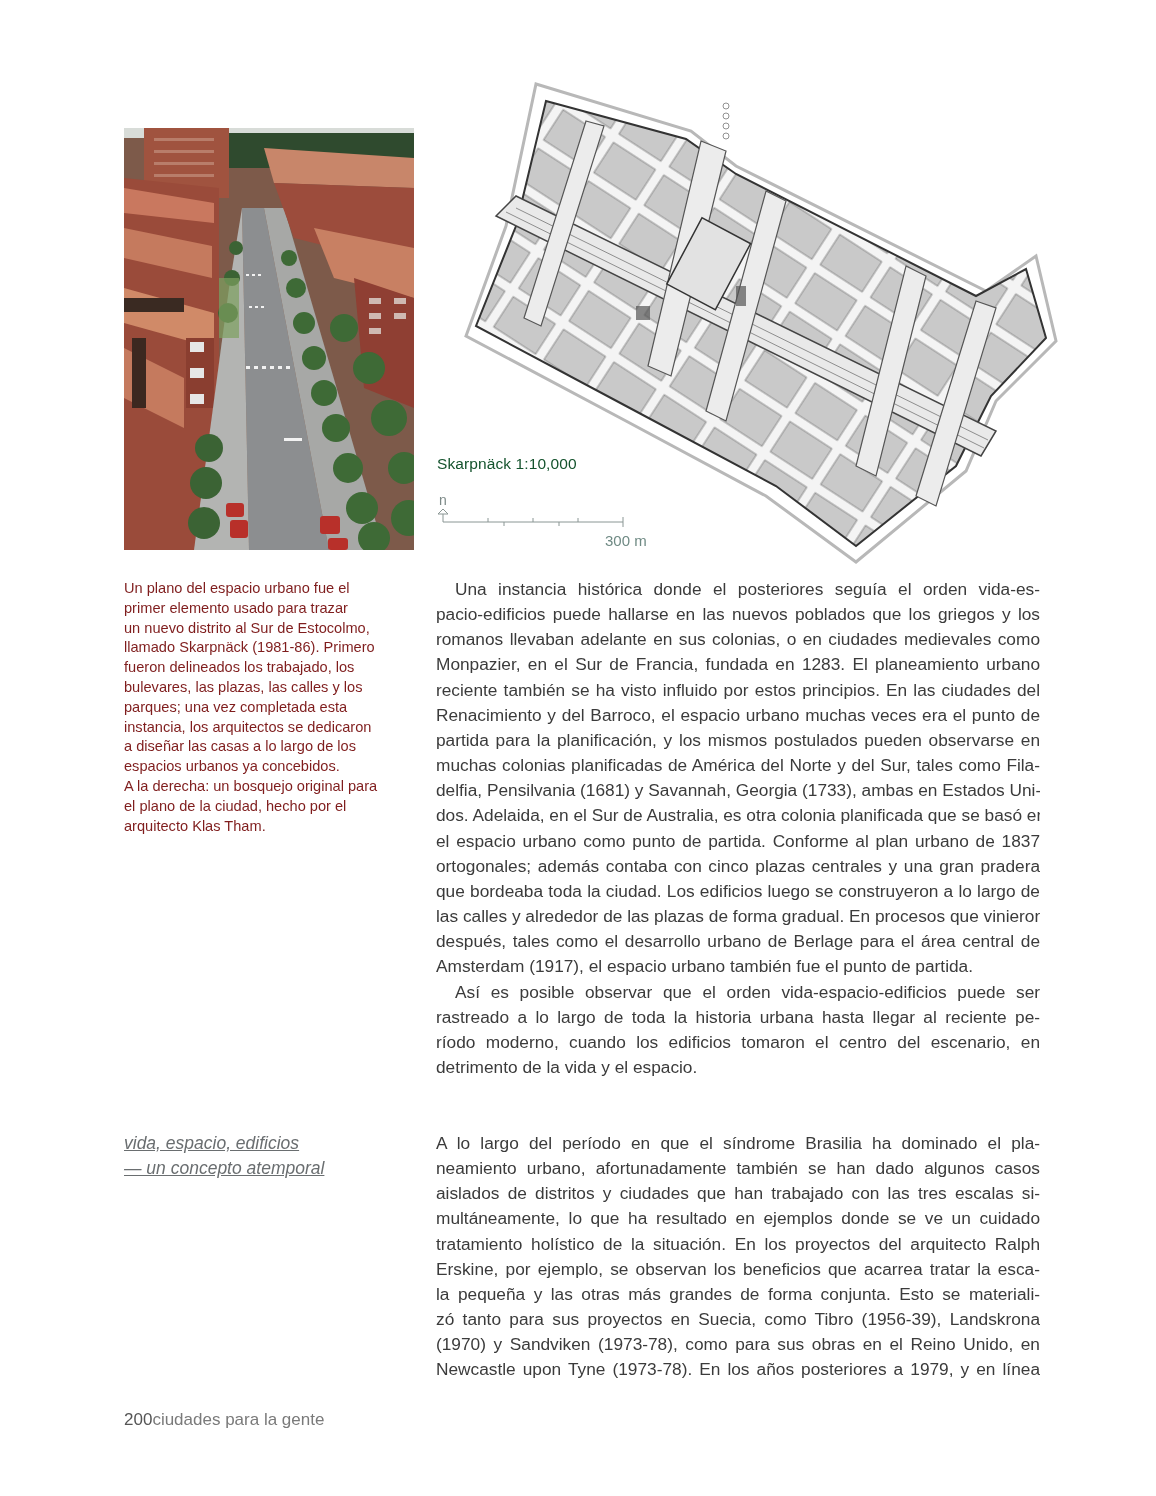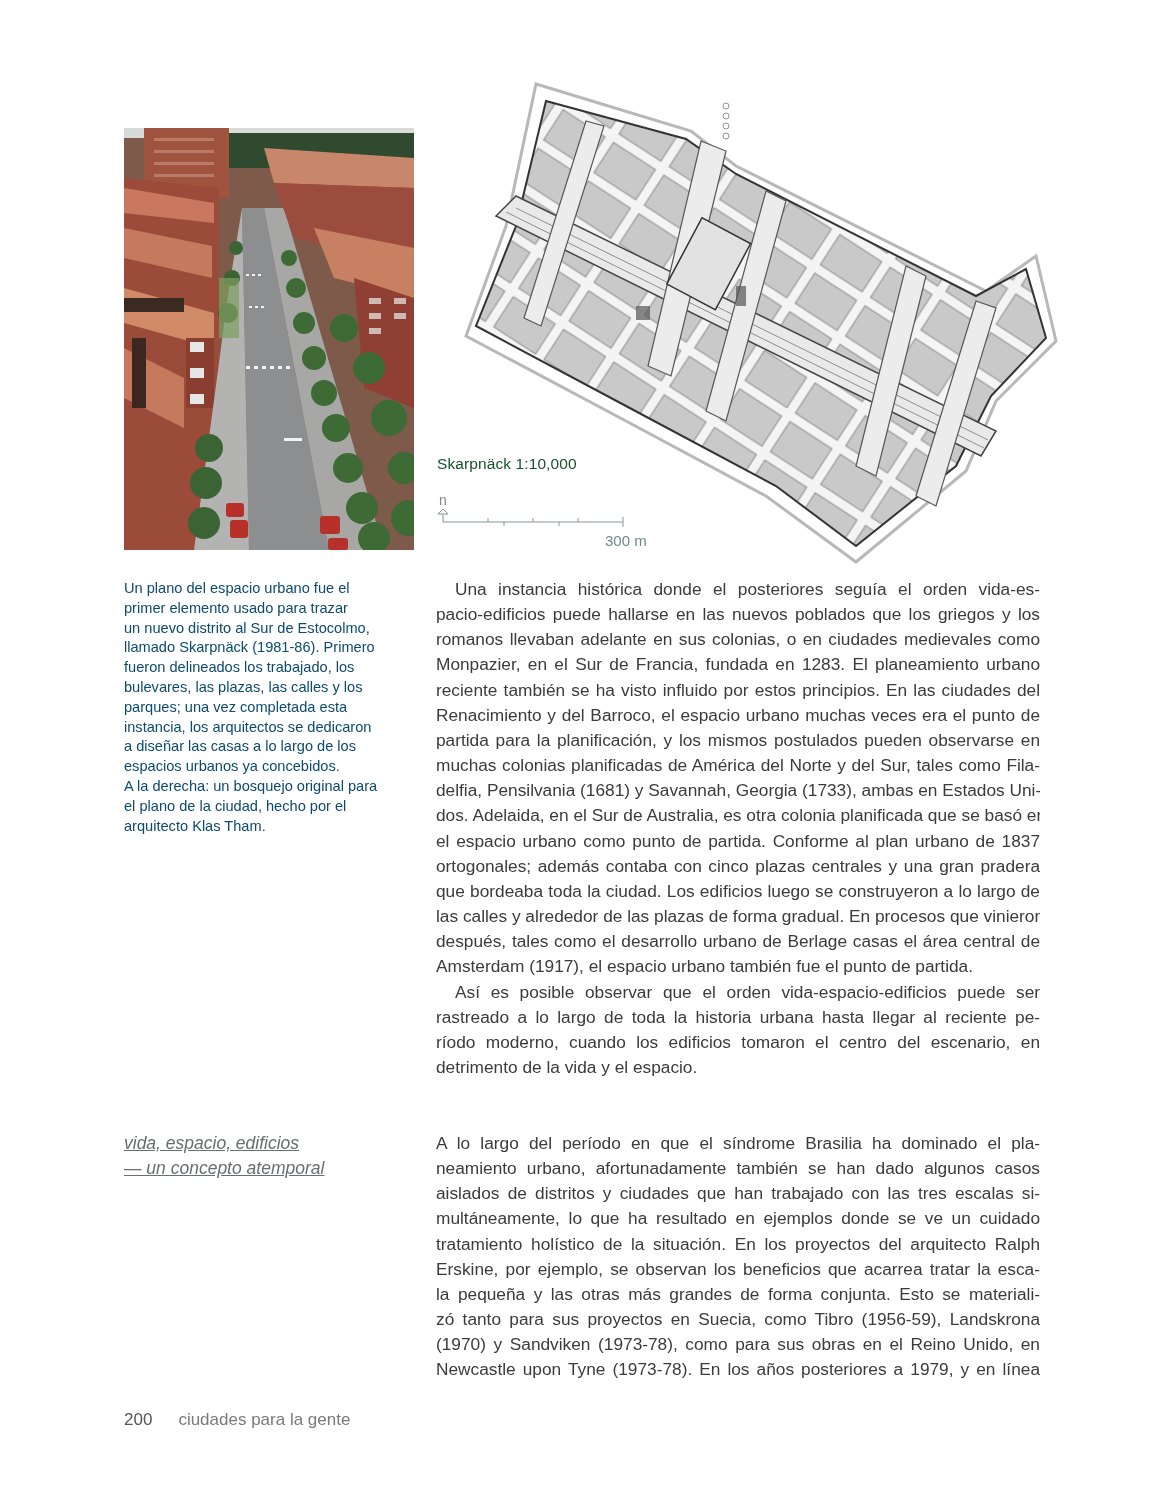--- a/index.html
+++ b/index.html
@@ -5,36 +5,36 @@
   html, body { margin: 0; padding: 0; background: #ffffff; }
   body { width: 1156px; height: 1496px; position: relative; overflow: hidden; font-family: "Liberation Sans", "DejaVu Sans", sans-serif; }
 
   .photo { position: absolute; left: 124px; top: 128px; width: 290px; height: 422px; overflow: hidden; background: #8a6a5a; }
   .map { position: absolute; left: 436px; top: 76px; width: 650px; height: 488px; }
 
   .scale-title { position: absolute; left: 437px; top: 455px; font-size: 15.5px; color: #14532d; letter-spacing: 0.1px; }
   .scale-bar { position: absolute; left: 436px; top: 493px; width: 200px; height: 40px; }
   .scale-unit { position: absolute; left: 605px; top: 532px; font-size: 15px; color: #6f8a84; }
 
-  .caption { position: absolute; left: 124px; top: 579px; width: 290px; font-size: 14.6px; line-height: 19.8px; color: #0c4a6e; }
+  .caption { position: absolute; left: 124px; top: 579px; width: 290px; font-size: 14.6px; line-height: 19.8px; color: #7f1d1d; }
   .caption .ln { display: block; white-space: nowrap; }
 
   .body { position: absolute; left: 436px; width: 604px; font-size: 17.3px; line-height: 25.15px; color: #3b3b3b; }
   .body .ln { display: block; white-space: nowrap; text-align: justify; text-align-last: justify; width: 604px; overflow: hidden; }
   .body .ln.last { text-align-last: left; }
   .body .ln.indent { text-indent: 19px; }
   .body1 { top: 577px; }
   .body2 { top: 1131px; }
 
   .subhead { position: absolute; left: 124px; top: 1131px; font-size: 17.5px; line-height: 25px; color: #6a6e70; font-style: italic; }
   .subhead .ln { display: block; white-space: nowrap; text-decoration: underline; }
 
   .footer { position: absolute; left: 124px; top: 1410px; font-size: 17px; color: #666; }
   .footer .num { color: #555; }
-  .footer .title { margin-left: 26px; color: #7a7a7a; }
+  .footer .title { color: #7a7a7a; }
 </style>
 </head>
 <body>
 
 <div class="photo">
   <svg width="290" height="422" viewBox="0 0 290 422">
     <rect width="290" height="422" fill="#7d5a4a"></rect>
 
     <rect x="0" y="0" width="290" height="10" fill="#d8dcd8"></rect>
     <rect x="100" y="5" width="190" height="35" fill="#2f4a2e"></rect>
@@ -212,41 +212,41 @@
   <span class="ln">reciente también se ha visto influido por estos principios. En las ciudades del</span>
   <span class="ln">Renacimiento y del Barroco, el espacio urbano muchas veces era el punto de</span>
   <span class="ln">partida para la planificación, y los mismos postulados pueden observarse en</span>
   <span class="ln">muchas colonias planificadas de América del Norte y del Sur, tales como Fila-</span>
   <span class="ln">delfia, Pensilvania (1681) y Savannah, Georgia (1733), ambas en Estados Uni-</span>
   <span class="ln">dos. Adelaida, en el Sur de Australia, es otra colonia planificada que se basó en</span>
   <span class="ln">el espacio urbano como punto de partida. Conforme al plan urbano de 1837</span>
   <span class="ln">ortogonales; además contaba con cinco plazas centrales y una gran pradera</span>
   <span class="ln">que bordeaba toda la ciudad. Los edificios luego se construyeron a lo largo de</span>
   <span class="ln">las calles y alrededor de las plazas de forma gradual. En procesos que vinieron</span>
-  <span class="ln">después, tales como el desarrollo urbano de Berlage casas el área central de</span>
+  <span class="ln">después, tales como el desarrollo urbano de Berlage para el área central de</span>
   <span class="ln last">Amsterdam (1917), el espacio urbano también fue el punto de partida.</span>
   <span class="ln indent">Así es posible observar que el orden vida-espacio-edificios puede ser</span>
   <span class="ln">rastreado a lo largo de toda la historia urbana hasta llegar al reciente pe-</span>
   <span class="ln">ríodo moderno, cuando los edificios tomaron el centro del escenario, en</span>
   <span class="ln last">detrimento de la vida y el espacio.</span>
 </div>
 
 <div class="subhead">
   <span class="ln">vida, espacio, edificios</span>
   <span class="ln"> — un concepto atemporal</span>
 </div>
 
 <div class="body body2">
   <span class="ln">A lo largo del período en que el síndrome Brasilia ha dominado el pla-</span>
   <span class="ln">neamiento urbano, afortunadamente también se han dado algunos casos</span>
   <span class="ln">aislados de distritos y ciudades que han trabajado con las tres escalas si-</span>
   <span class="ln">multáneamente, lo que ha resultado en ejemplos donde se ve un cuidado</span>
   <span class="ln">tratamiento holístico de la situación. En los proyectos del arquitecto Ralph</span>
   <span class="ln">Erskine, por ejemplo, se observan los beneficios que acarrea tratar la esca-</span>
   <span class="ln">la pequeña y las otras más grandes de forma conjunta. Esto se materiali-</span>
-  <span class="ln">zó tanto para sus proyectos en Suecia, como Tibro (1956-59), Landskrona</span>
+  <span class="ln">zó tanto para sus proyectos en Suecia, como Tibro (1956-39), Landskrona</span>
   <span class="ln">(1970) y Sandviken (1973-78), como para sus obras en el Reino Unido, en</span>
   <span class="ln">Newcastle upon Tyne (1973-78). En los años posteriores a 1979, y en línea</span>
 </div>
 
 <div class="footer">
   <span class="num">200</span><span class="title">ciudades para la gente</span>
 </div>
 
 </body></html>

